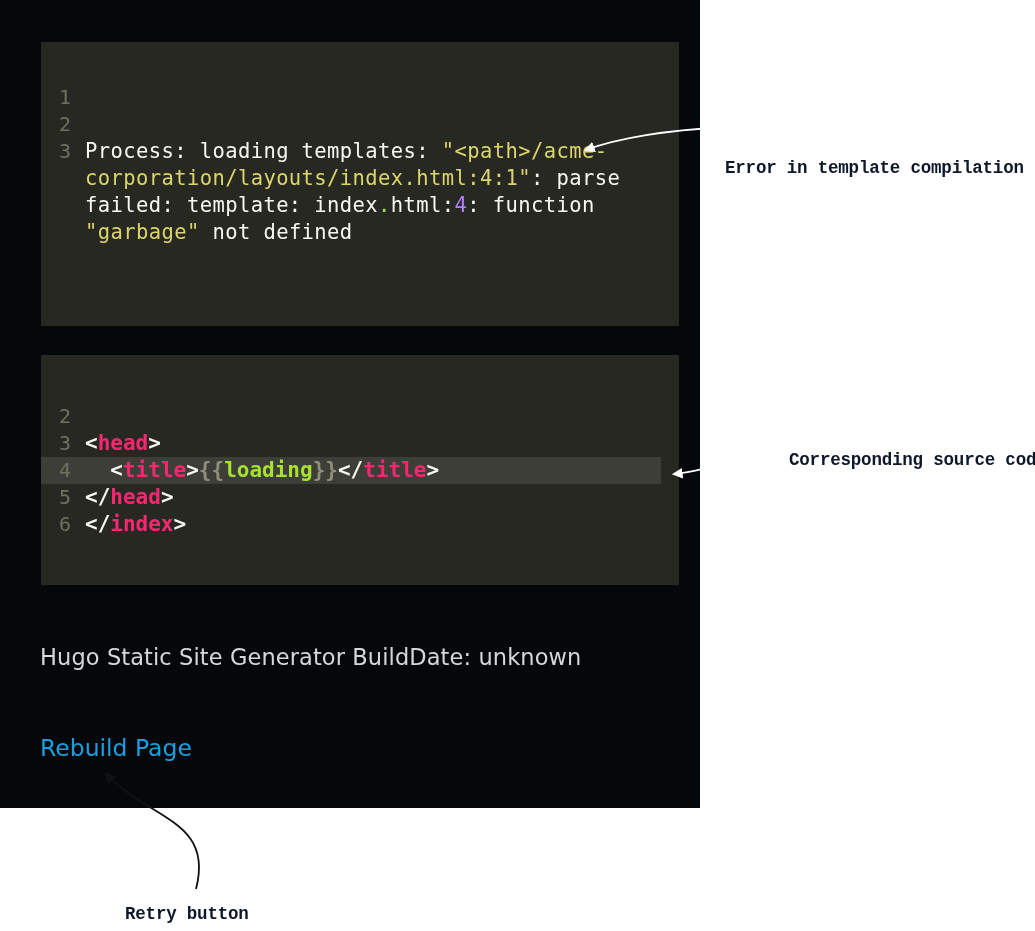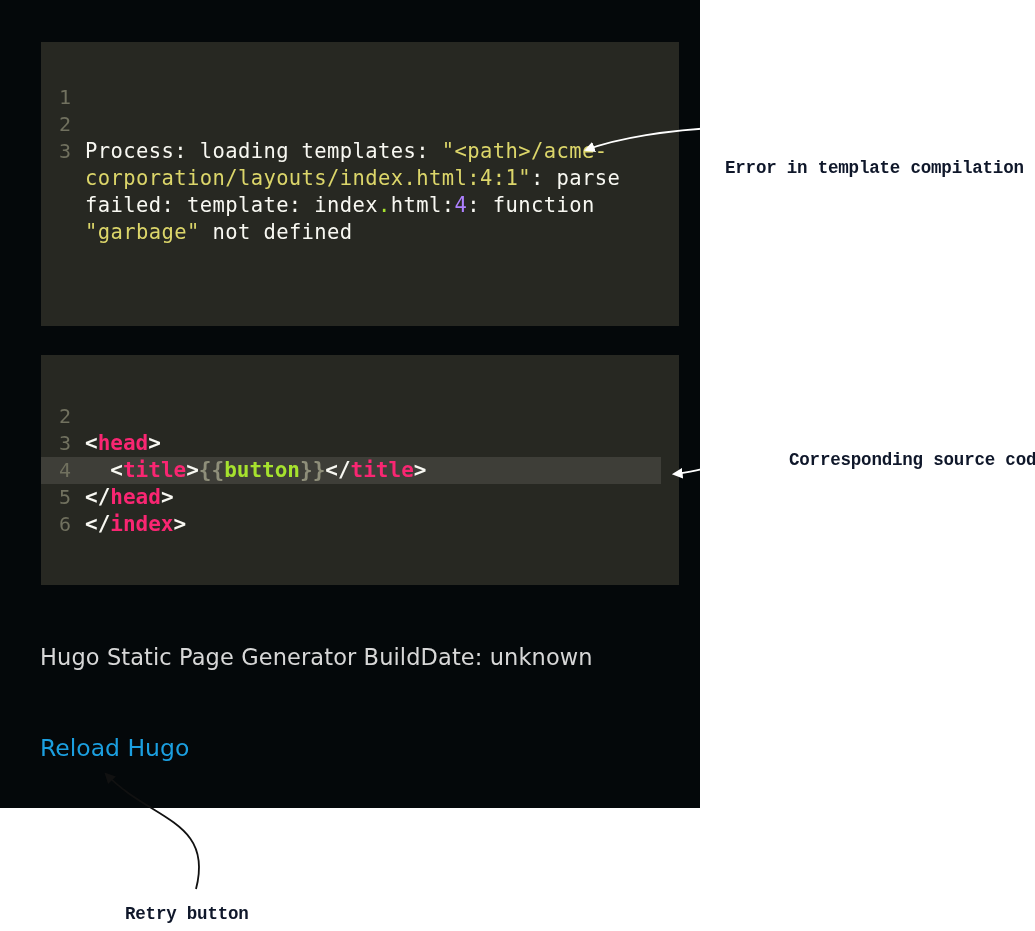--- a/index.html
+++ b/index.html
@@ -186,36 +186,36 @@
         <div class="code-line">
           <div class="gutter">2</div>
           <div class="code-text">&nbsp;</div>
         </div>
         <div class="code-line">
           <div class="gutter">3</div>
           <div class="code-text"><span class="tok-white">&lt;</span><span class="tok-pink">head</span><span class="tok-white">&gt;</span></div>
         </div>
         <div class="code-line highlight">
           <div class="gutter">4</div>
-          <div class="code-text"><span class="tok-white">  &lt;</span><span class="tok-pink">title</span><span class="tok-white">&gt;</span><span class="tok-muted">{{</span><span class="tok-green">button</span><span class="tok-muted">}}</span><span class="tok-white">&lt;/</span><span class="tok-pink">title</span><span class="tok-white">&gt;</span></div>
+          <div class="code-text"><span class="tok-white">  &lt;</span><span class="tok-pink">title</span><span class="tok-white">&gt;</span><span class="tok-muted">{{</span><span class="tok-green">loading</span><span class="tok-muted">}}</span><span class="tok-white">&lt;/</span><span class="tok-pink">title</span><span class="tok-white">&gt;</span></div>
         </div>
         <div class="code-line">
           <div class="gutter">5</div>
           <div class="code-text"><span class="tok-white">&lt;/</span><span class="tok-pink">head</span><span class="tok-white">&gt;</span></div>
         </div>
         <div class="code-line">
           <div class="gutter">6</div>
           <div class="code-text"><span class="tok-white">&lt;/</span><span class="tok-pink">index</span><span class="tok-white">&gt;</span></div>
         </div>
       </div>
   </div>
 
-  <div id="build-info">Hugo Static Page Generator BuildDate: unknown</div>
-
-  <a id="reload-link" href="#">Reload Hugo</a>
+  <div id="build-info">Hugo Static Site Generator BuildDate: unknown</div>
+
+  <a id="reload-link" href="#">Rebuild Page</a>
 </div>
 
 <svg class="annotation-svg" viewBox="0 0 1035 931">
   <defs>
     <marker id="arrow-white" viewBox="0 0 10 10" refX="8" refY="5" markerWidth="6" markerHeight="6" orient="auto-start-reverse">
       <path d="M 0 0 L 10 5 L 0 10 z" fill="#ffffff"></path>
     </marker>
     <marker id="arrow-black" viewBox="0 0 10 10" refX="8" refY="5" markerWidth="6" markerHeight="6" orient="auto-start-reverse">
       <path d="M 0 0 L 10 5 L 0 10 z" fill="#111111"></path>
     </marker>

